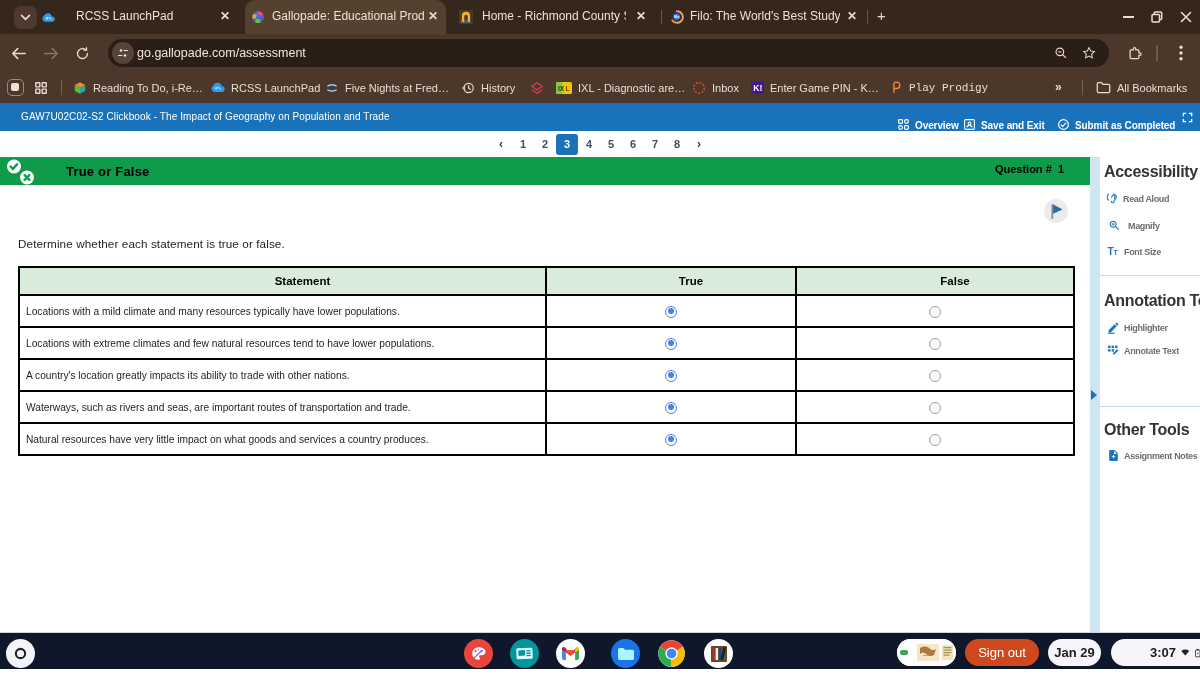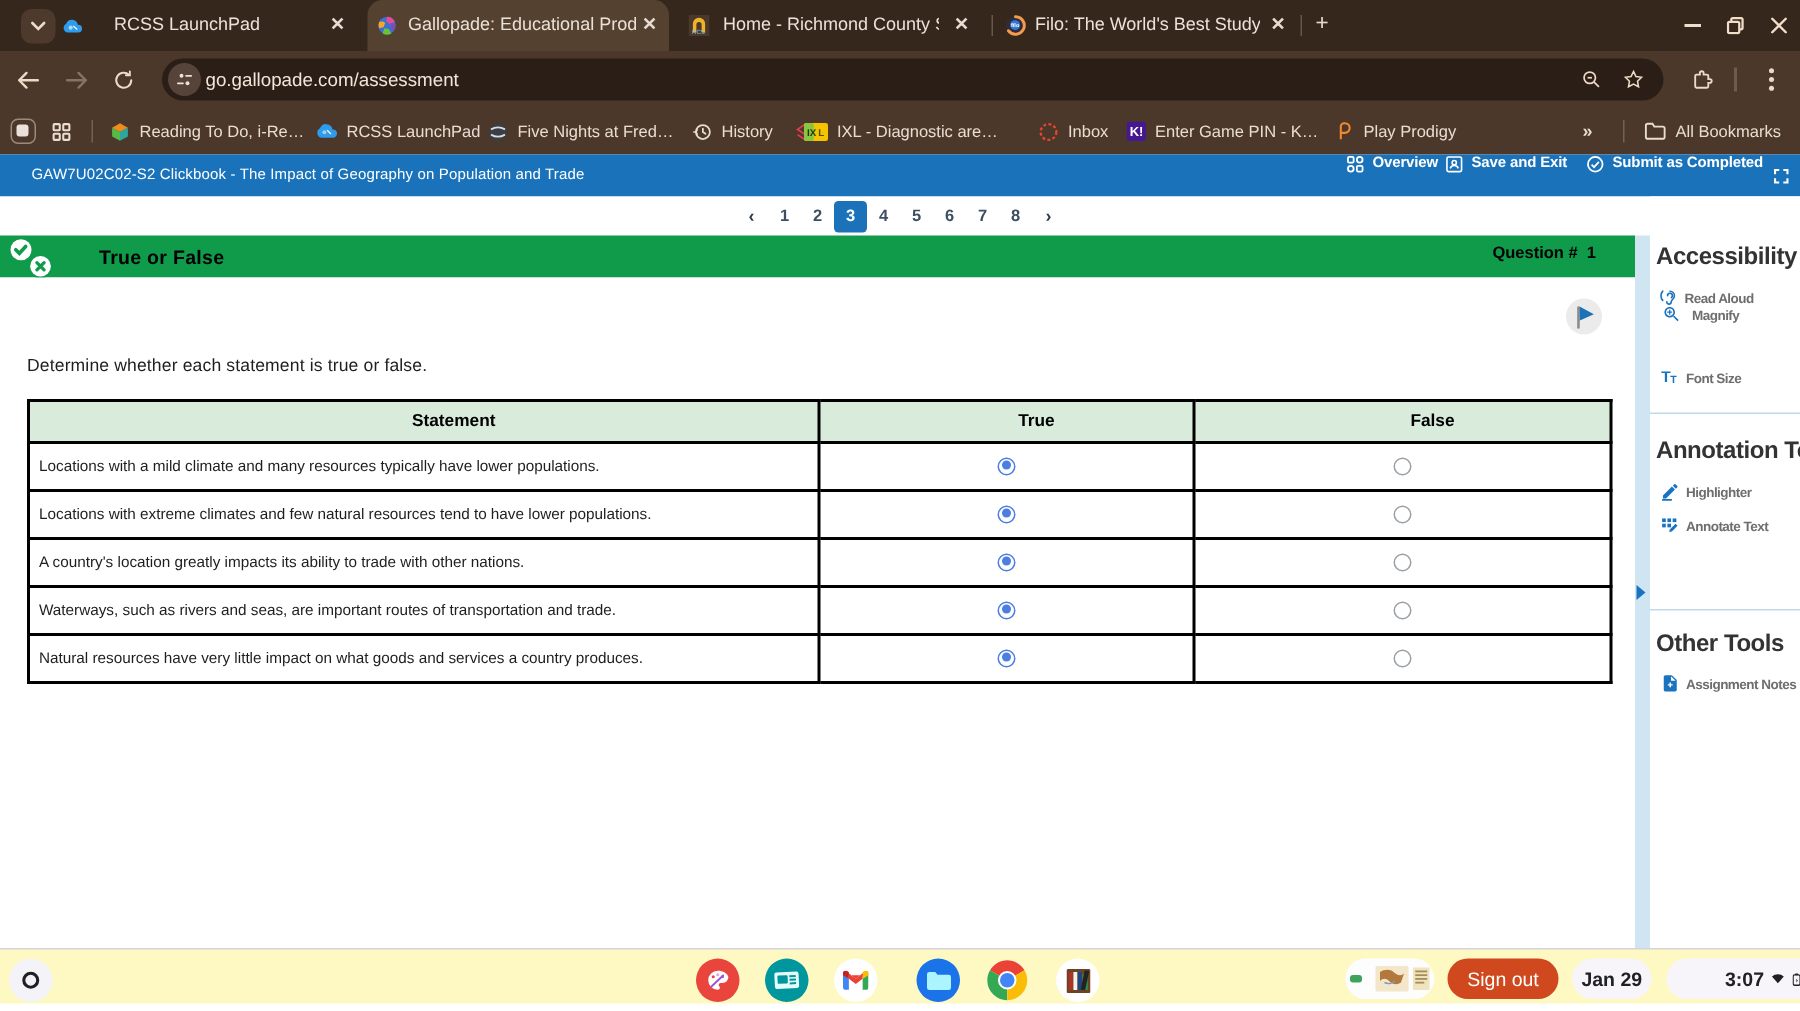--- a/index.html
+++ b/index.html
@@ -19,21 +19,21 @@
 #omnibox { position:absolute; left:108px; top:5px; width:1001px; height:28px; background:#2b1e16; border-radius:14px; }
 
 
 #bookmarks { position:absolute; left:0; top:72px; width:1200px; height:31px; background:#4b382b; }
 .bm { position:absolute; top:0; height:31px; display:flex; align-items:center; color:#e9ddd2; font-size:11px; white-space:nowrap; }
 .bm svg { margin-right:6px; }
 
 
 #bluebar { position:absolute; left:0; top:103px; width:1200px; height:28px; background:#1a73ba; color:#fff; }
 #bluebar .title { position:absolute; left:21px; top:8px; font-size:10px; font-weight:normal; white-space:nowrap; letter-spacing:0.1px; }
-.bbtn { position:absolute; top:0; height:28px; display:flex; align-items:flex-start; font-size:10px; font-weight:bold; color:#fff; letter-spacing:-0.1px; white-space:nowrap; }
+.bbtn { position:absolute; top:0; height:28px; display:flex; align-items:flex-end; font-size:10px; font-weight:bold; color:#fff; letter-spacing:-0.1px; white-space:nowrap; }
 .bbtn svg { margin-right:5px; }
 
 
 #pagerow { position:absolute; left:0; top:131px; width:1200px; height:27px; background:#fff; }
 #pager { position:absolute; left:490px; top:3px; display:flex; }
 #pager .pg { width:22px; height:21px; line-height:21px; text-align:center; font-size:11px; color:#3d4f60; font-weight:bold; }
 #pager .pg.arr { font-size:12px; color:#2a3a4a; }
 #pager .pg.act { background:#1b72b8; color:#fff; border-radius:3px; }
 
 
@@ -57,21 +57,21 @@
 #tf th, #tf td { border:2px solid #000; }
 #tf th { background:#d9ecdc; font-size:11.5px; font-weight:bold; color:#000; height:28px;padding-left:40px; }
 #tf td.stmt { font-size:10.2px; color:#1e1e1e; padding-left:6px; height:32px; }
 .radio { display:inline-block; width:12px; height:12px; border-radius:50%; position:relative; vertical-align:middle; }
 .radio.sel { border:1.5px solid #4c7de0; }
 .radio.sel::after { content:""; position:absolute; left:1.5px; top:1.5px; width:6px; height:6px; border-radius:50%; background:#4c7de0; }
 .radio.un { border:1.5px solid #9aa0a6; }
 td.rc { text-align:center; }
 
 
-#shelf { position:absolute; left:0; top:632px; width:1200px; height:37px; background:#fef9c3; border-top:1px solid #d5d2dc; }
+#shelf { position:absolute; left:0; top:632px; width:1200px; height:37px; background:#0f172a; border-top:1px solid #d5d2dc; }
 .dock { position:absolute; top:6px; width:29px; height:29px; border-radius:50%; }
 .pill { position:absolute; top:6px; height:27px; border-radius:14px; background:#f7f5fa; display:flex; align-items:center; justify-content:center; font-size:13px; font-weight:bold; color:#202124; }
 </style>
 </head>
 <body>
 <div id="stage">
 
   <div id="tabstrip">
     <div class="abs" style="left:14px;top:6px;width:23px;height:23px;background:#4d3a2d;border-radius:7px;">
         <svg style="position:absolute;left:6px;top:8px;" width="11" height="7" viewBox="0 0 12 8" fill="none" stroke="#e8dcd2" stroke-width="2" stroke-linecap="round">
@@ -191,34 +191,34 @@
         </svg>Five Nights at Fred…</span>
     <span class="bm" style="left:461px;"><svg width="14" height="14" viewBox="0 0 24 24" fill="none" stroke="#e9ddd2" stroke-width="2">
           <circle cx="13" cy="12" r="8"></circle>
           <path d="M13 8v4l3 2" stroke-linecap="round"></path>
           <path d="M5 12H2m3 0l2-3m-2 3l2 3" stroke-width="1.6"></path>
         </svg>History</span>
     <svg class="abs" style="left:530px;top:9px;" width="14" height="14" viewBox="0 0 24 24" fill="none" stroke="#e23b4e" stroke-width="2">
         <path d="M12 3l9 6-9 6-9-6z"></path>
         <path d="M3 15l9 6 9-6"></path>
       </svg>
-    <span class="bm" style="left:536px;align-items:center;"><svg width="16" height="12" viewBox="0 0 32 24">
+    <span class="bm" style="left:556px;align-items:center;"><svg width="16" height="12" viewBox="0 0 32 24">
           <rect width="32" height="24" rx="3" fill="#f5c400"></rect>
           <rect width="13" height="24" rx="3" fill="#8bc540"></rect>
           <text x="4" y="17" font-size="13" font-weight="bold" fill="#1c3808" font-family="Liberation Sans">IX</text>
           <text x="19" y="17" font-size="13" font-weight="bold" fill="#5a4a00" font-family="Liberation Sans">L</text>
         </svg>IXL - Diagnostic are…</span>
     <span class="bm" style="left:692px;"><svg width="14" height="14" viewBox="0 0 24 24" fill="none" stroke="#e8452e" stroke-width="2.6" stroke-dasharray="3.4 2.6">
           <circle cx="12" cy="12" r="9"></circle>
         </svg>Inbox</span>
     <span class="bm" style="left:751px;"><svg width="13" height="13" viewBox="0 0 24 24">
           <rect width="24" height="24" rx="4" fill="#46178f"></rect>
           <text x="4" y="18" font-size="16" font-weight="bold" fill="#fff" font-family="Liberation Sans">K!</text>
         </svg>Enter Game PIN - K…</span>
-    <span class="bm" style="left:889px;"><svg width="14" height="14" viewBox="0 0 24 24" fill="none" stroke="#f28830" stroke-width="2.6">
+    <span class="bm" style="left:889px;font-family:Liberation Mono, monospace;"><svg width="14" height="14" viewBox="0 0 24 24" fill="none" stroke="#f28830" stroke-width="2.6">
           <path d="M8 21V5a4 4 0 0 1 4-4h1a6 6 0 0 1 0 12H8" transform="translate(1,1) scale(.92)"></path>
         </svg>Play Prodigy</span>
     <span class="abs" style="left:1055px;top:8px;color:#e9ddd2;font-size:12px;font-weight:bold;">»</span>
     <div class="abs" style="left:1082px;top:8px;width:1px;height:15px;background:#746152;"></div>
     <span class="bm" style="left:1096px;"><svg width="15" height="13" viewBox="0 0 24 20" fill="none" stroke="#e9ddd2" stroke-width="2">
           <path d="M2 4a2 2 0 0 1 2-2h5l2 3h9a2 2 0 0 1 2 2v9a2 2 0 0 1-2 2H4a2 2 0 0 1-2-2z"></path>
         </svg>All Bookmarks</span>
   </div>
 
   <div id="bluebar">
@@ -271,21 +271,21 @@
   </div>
   <div id="strip"></div>
 
   <div id="sidebar">
     <span class="sbh" style="top:32px;">Accessibility Tools</span>
     <span class="sbi" style="top:61px;left:6px;"><svg width="13" height="13" viewBox="0 0 24 24" fill="none" stroke="#1a73c0" stroke-width="2">
           <path d="M4.6 3.8A8.5 8.5 0 0 0 2.4 9.5c0 2.2.8 4.2 2.2 5.7" stroke-linecap="round"></path>
           <path d="M13.5 4a5.5 5.5 0 0 1 5.5 5.5c0 2-1 3.1-2.1 4.3-.9 1-1.8 2-2 3.6a2.6 2.6 0 0 1-5.2-.3" stroke-linecap="round"></path>
           <path d="M10.5 9.5a3 3 0 0 1 6 0c0 .9-.5 1.6-1.2 2.4" stroke-linecap="round"></path>
         </svg>Read Aloud</span>
-    <span class="sbi" style="top:72px;left:8px;">
+    <span class="sbi" style="top:88px;left:8px;">
         <svg width="13" height="13" viewBox="0 0 24 24" fill="#1a73c0">
           <path d="M15.5 14h-.8l-.3-.3c1-1.1 1.6-2.6 1.6-4.2C16 5.9 13.1 3 9.5 3S3 5.9 3 9.5 5.9 16 9.5 16c1.6 0 3.1-.6 4.2-1.6l.3.3v.8l5 5 1.5-1.5-5-5zm-6 0C7 14 5 12 5 9.5S7 5 9.5 5 14 7 14 9.5 12 14 9.5 14z"></path>
           <path d="M9.5 6.5v6M6.5 9.5h6" stroke="#1a73c0" stroke-width="1.6"></path>
         </svg>
         <span style="margin-left:3px;">Magnify</span>
       </span>
     <span class="sbi" style="top:114px;left:7px;"><svg width="13" height="13" viewBox="0 0 24 24">
           <text x="1" y="18" font-family="Liberation Sans" font-weight="bold" font-size="19" fill="#1a73c0">T</text>
           <text x="12" y="19" font-family="Liberation Sans" font-weight="bold" font-size="13" fill="#1a73c0">T</text>
         </svg>Font Size</span>

